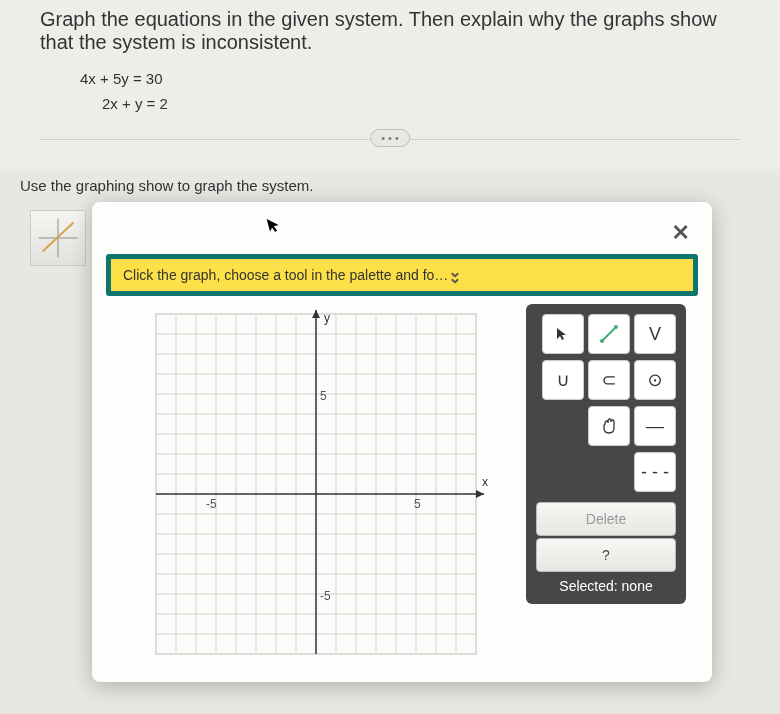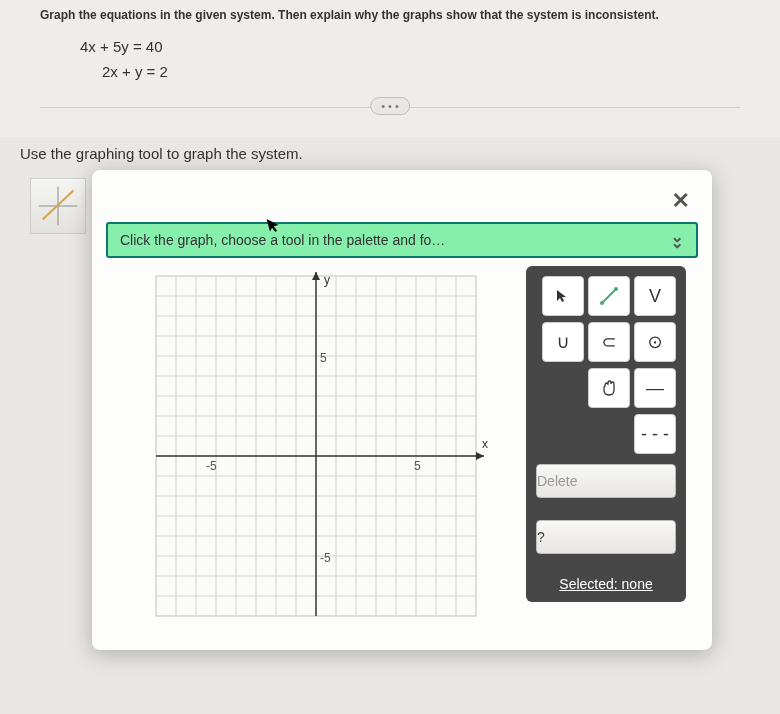--- a/index.html
+++ b/index.html
@@ -9,24 +9,23 @@
       width: 780px;
       height: 714px;
       overflow: hidden;
       position: relative;
     }
     .question-area {
       padding: 8px 40px 10px 40px;
       background: #eeede9;
     }
     .question-text {
-      font-size: 12px;
+      font-size: 20px;
       color: #333;
       margin-bottom: 14px;
-      font-weight: bold;
     }
     .equations {
       margin-left: 40px;
       font-size: 15px;
       color: #333;
       line-height: 1.5;
     }
     .equations div { margin-bottom: 2px; }
     .divider-wrap {
       position: relative;
@@ -82,29 +81,28 @@
     .close-x {
       position: absolute;
       top: 18px;
       right: 22px;
       font-size: 22px;
       color: #555;
       cursor: pointer;
       font-weight: bold;
     }
     .tip-bar {
-      background: #86efac;
-      border: 2px solid #0f766e;
+      background: #fde047;
+      border: 5px solid #0f766e;
       border-radius: 3px;
       padding: 8px 12px;
       font-size: 14px;
       color: #333;
       margin-top: 40px;
       display: flex;
-      justify-content: space-between;
       align-items: center;
     }
     .chevrons {
       font-size: 16px;
       color: #555;
       font-weight: bold;
       line-height: 0.6;
       display: flex;
       flex-direction: column;
     }
@@ -146,59 +144,59 @@
       cursor: pointer;
     }
     .palette-buttons { margin-top: 10px; }
     .pbtn {
       display: block;
       width: 100%;
       background: linear-gradient(#f7f7f5,#e7e6e2);
       border: 1px solid #bbb;
       border-radius: 4px;
       padding: 8px 0;
+      text-align: center;
       font-size: 14px;
       color: #444;
-      margin-bottom: 22px;
+      margin-bottom: 2px;
       cursor: pointer;
     }
     .pbtn.delete { color:#999; }
     .selected-label {
       color: #fff;
       font-size: 14px;
       text-align: center;
       margin-top: 6px;
-      text-decoration: underline;
     }
     .cursor-pointer {
       position: absolute;
       left: 268px;
       top: 216px;
       font-size: 16px;
       color: #000;
       transform: rotate(-15deg);
       pointer-events: none;
     }
   </style>
 </head>
 <body>
 
 <div class="question-area">
   <div class="question-text">Graph the equations in the given system.  Then explain why the graphs show that the system is inconsistent.</div>
   <div class="equations">
-    <div>4x + 5y  = 40</div>
+    <div>4x + 5y  = 30</div>
     <div style="margin-left:22px">2x + y  = 2</div>
   </div>
   <div class="divider-wrap">
     <div class="divider-line"></div>
     <div class="divider-ellipsis">• • •</div>
   </div>
 </div>
 
-<div class="instruction">Use the graphing tool to graph the system.</div>
+<div class="instruction">Use the graphing show to graph the system.</div>
 
 <div class="graph-row">
   <div class="tool-thumb">
     <svg viewBox="0 0 56 56">
       <line x1="8" y1="28" x2="48" y2="28" stroke="#888" stroke-width="1"></line>
       <line x1="28" y1="8" x2="28" y2="48" stroke="#888" stroke-width="1"></line>
       <line x1="12" y1="42" x2="44" y2="12" stroke="#d9a24a" stroke-width="2"></line>
     </svg>
   </div>
 

